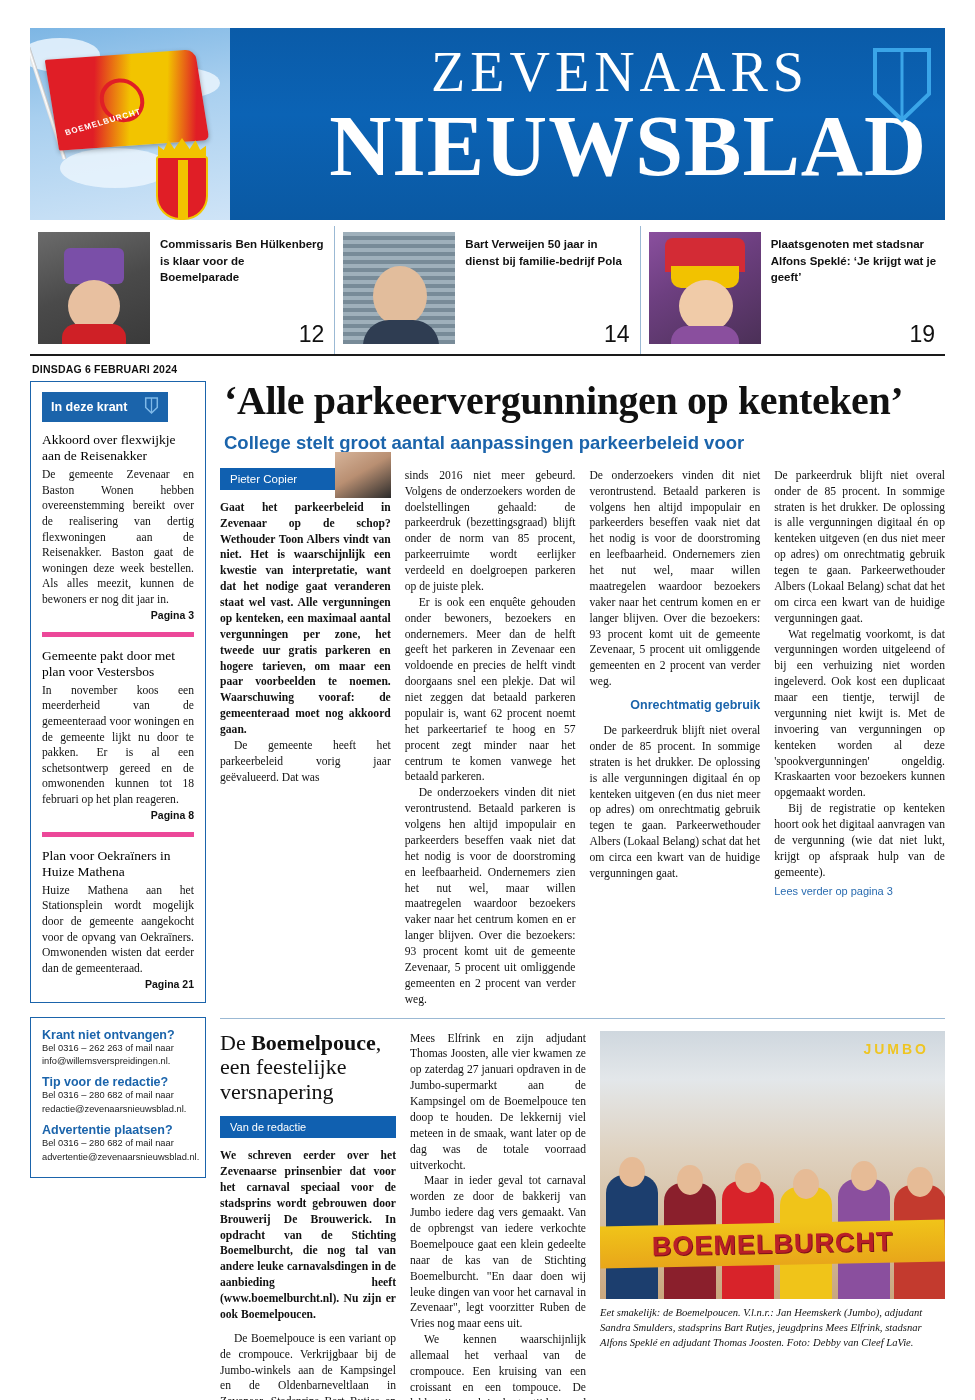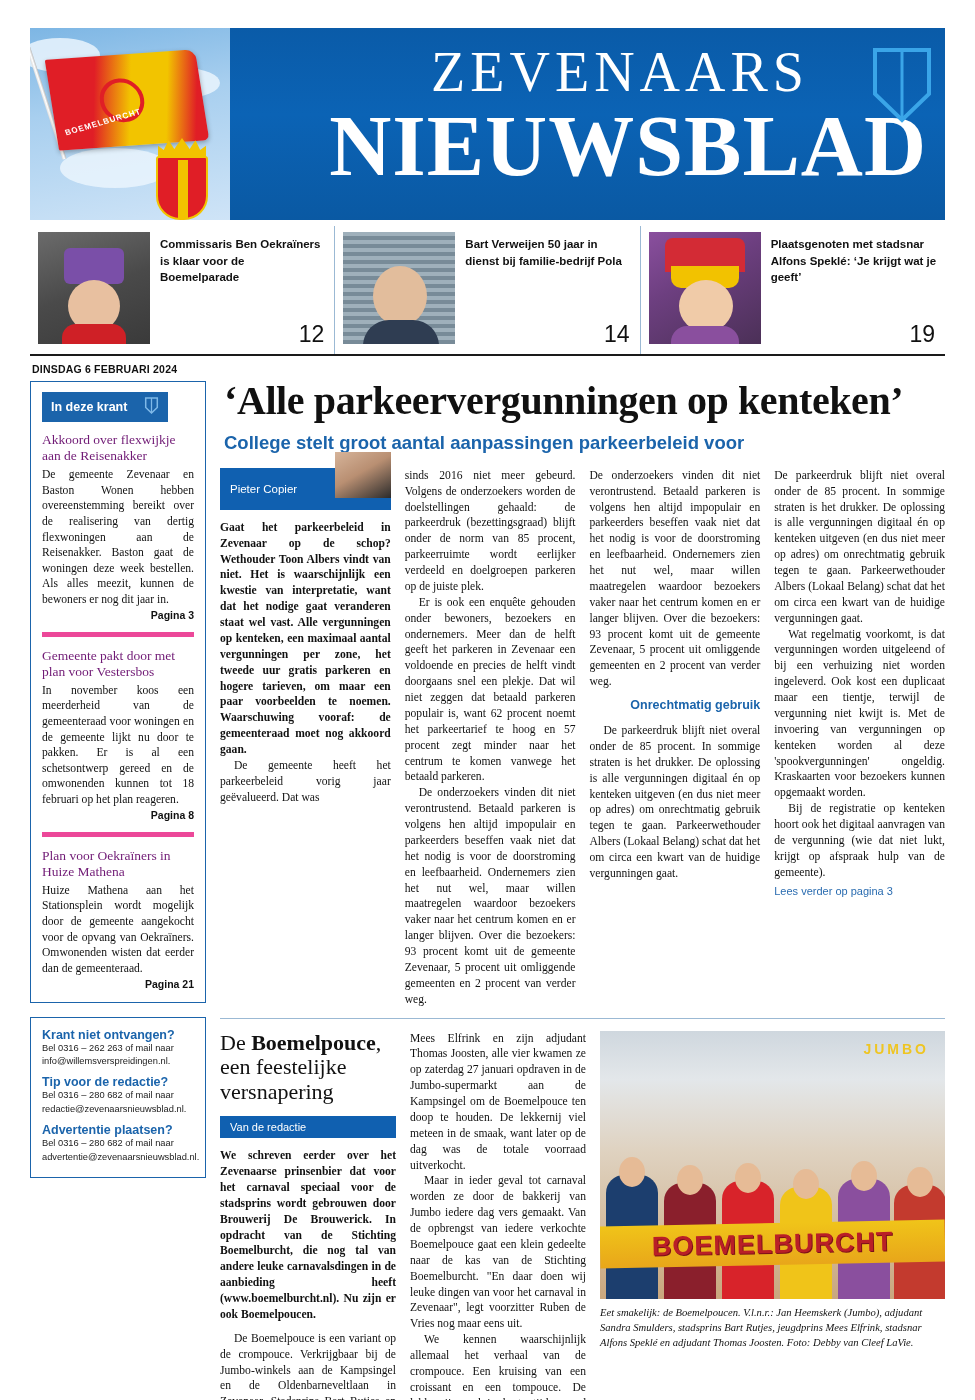--- a/index.html
+++ b/index.html
@@ -117,21 +117,21 @@
   .box + .box { margin-top: 14px; }
   .box-hdr {
     background:#1b64ab; color:#fff; font-family:"Liberation Sans", sans-serif;
     font-size: 12.5px; font-weight:600; padding: 5px 9px; display:flex;
     align-items:center; justify-content:space-between; width: 126px;
     margin-bottom: 10px;
   }
   .box-hdr svg { width: 15px; height:17px; }
   .side-item + .side-item { border-top: 5px solid #ec4899; margin-top: 11px; padding-top: 11px; }
   .side-title {
-    font-family:"Liberation Serif", serif; color:#701a75; font-size: 13.5px;
+    font-family:"Liberation Serif", serif; color:#000000; font-size: 13.5px;
     line-height: 1.22; margin-bottom: 2px;
   }
   .side-body {
     font-family:"Liberation Serif", serif; font-size: 11.6px; line-height: 1.35;
     color:#111; text-align: justify;
   }
   .side-page {
     font-family:"Liberation Sans", sans-serif; font-weight:bold; font-size: 10.5px;
     text-align:right; display:block; margin-top:1px; color:#111;
   }
@@ -150,21 +150,21 @@
     font-family:"Liberation Serif", serif; font-size: 40px; line-height: 1.02;
     color:#111; letter-spacing:-0.4px; padding-left: 4px;
   }
   .subhead {
     font-family:"Liberation Sans", sans-serif; font-weight:700; font-size: 18.5px;
     color:#1b64ab; margin-top: 10px; padding-left:4px;
   }
   .byline {
     background:#1060b0; color:#fff; font-family:"Liberation Sans", sans-serif;
     font-size: 11.5px; padding: 6px 10px; width: 100%; position:relative;
-    height: 42px; display:flex; align-items:center;
+    height: 22px; display:flex; align-items:center;
   }
   .byline-photo {
     position:absolute; right:0; top:-16px; width: 56px; height: 46px;
     background: linear-gradient(150deg,#d6b49a 0%, #b98f72 45%, #2b2b2b 100%);
     overflow:hidden;
   }
   .article-cols { display:flex; gap: 14px; margin-top: 14px; }
   .acol { flex:1; }
   .p {
     font-family:"Liberation Serif", serif; font-size: 11.6px; line-height: 1.37;
@@ -252,21 +252,21 @@
     </div>
   </div>
 
   <div class="teasers">
     <div class="teaser">
       <div class="teaser-thumb t2">
         <div class="face" style="left:26px;top:16px;width:60px;height:36px;background:#7a4fa8;border-radius:6px;"></div>
         <div class="face" style="left:30px;top:48px;width:52px;height:52px;background:#e8c0a0;"></div>
         <div class="face" style="left:24px;top:92px;width:64px;height:24px;background:#cf2026;border-radius:14px 14px 0 0;"></div>
       </div>
-      <div class="teaser-text">Commissaris Ben Oekraïners is klaar voor de Boemelparade</div>
+      <div class="teaser-text">Commissaris Ben Hülkenberg is klaar voor de Boemelparade</div>
       <div class="teaser-page">12</div>
     </div>
     <div class="teaser">
       <div class="teaser-thumb t3">
         <div class="face" style="left:30px;top:34px;width:54px;height:60px;background:#e2bd9c;"></div>
         <div class="face" style="left:20px;top:88px;width:76px;height:34px;background:#2f3d52;border-radius:26px 26px 0 0;"></div>
       </div>
       <div class="teaser-text">Bart Verweijen 50 jaar in dienst bij familie-bedrijf Pola</div>
       <div class="teaser-page">14</div>
     </div>

